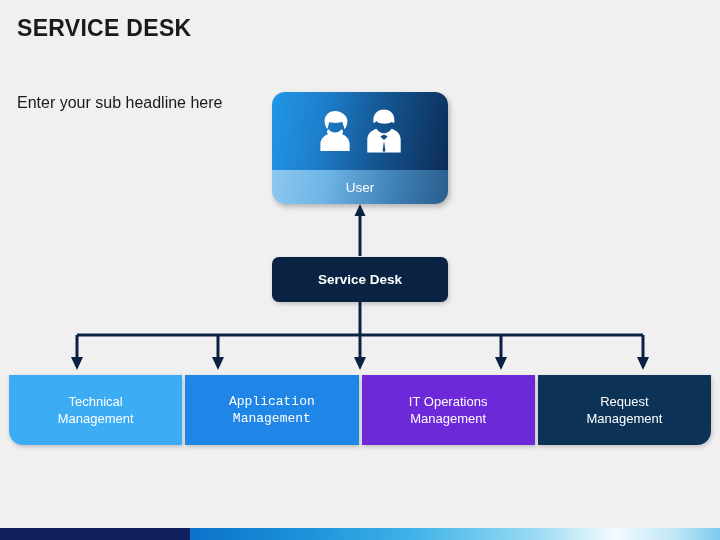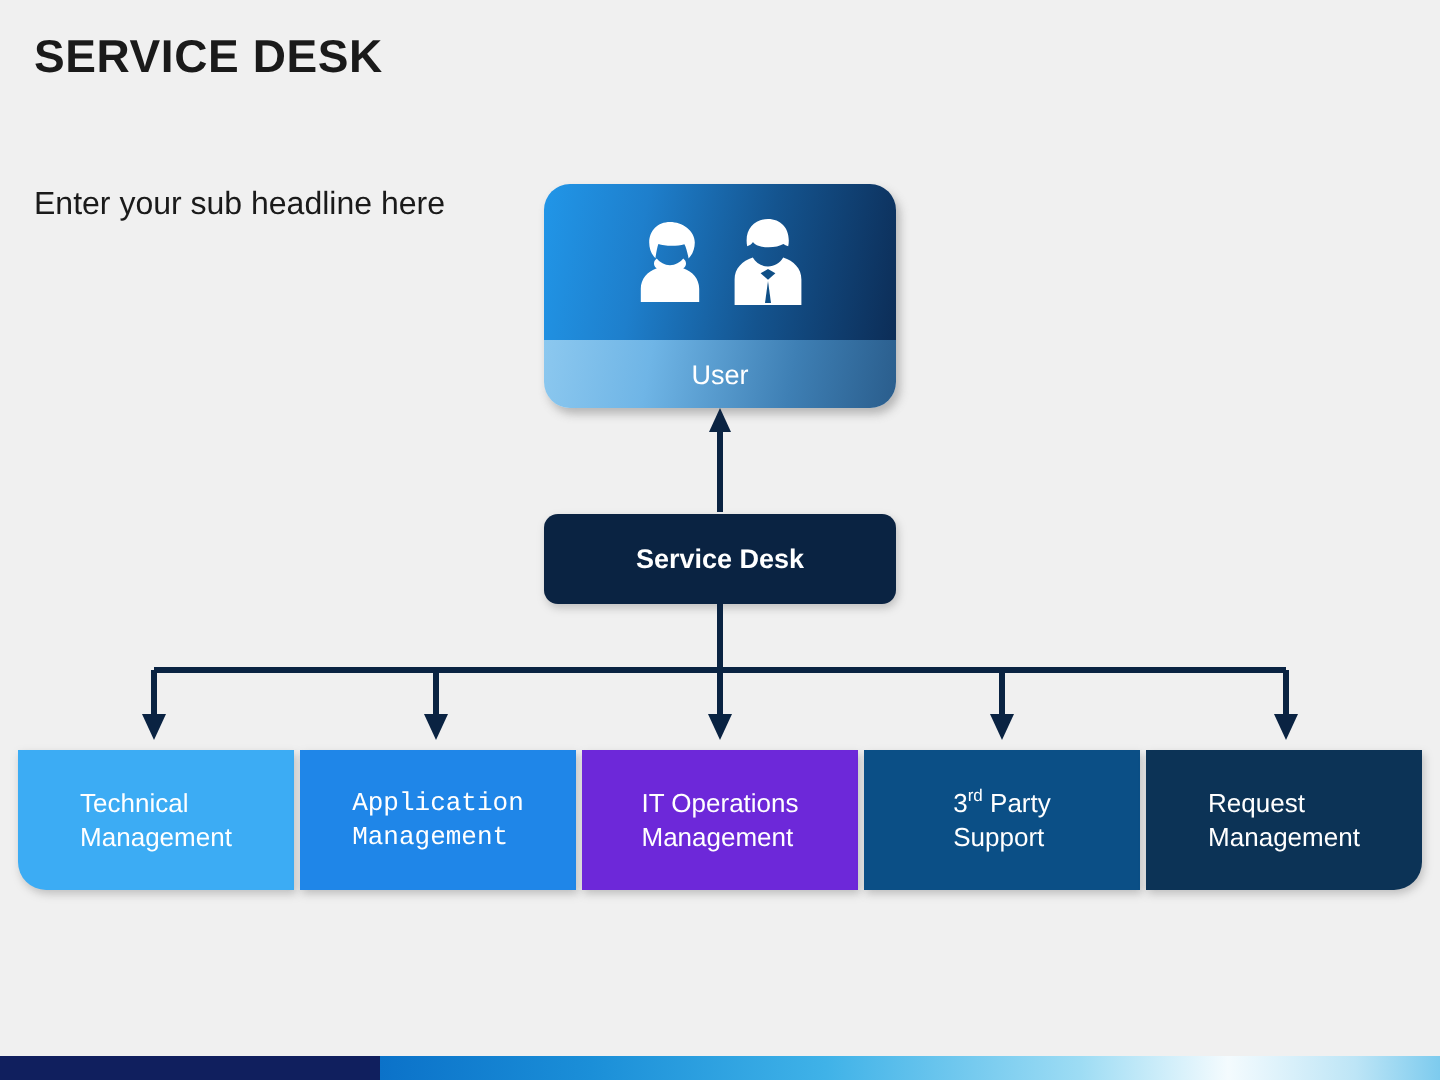--- a/index.html
+++ b/index.html
@@ -113,21 +113,21 @@
     height: 70px;
     display: flex;
     gap: 3px;
   }
   .leaf-box {
     flex: 1 1 0;
     height: 70px;
     display: flex;
     align-items: center;
     justify-content: center;
-    text-align: left;
+    text-align: center;
     color: #ffffff;
     font-size: 13px;
     line-height: 17px;
     box-shadow: 1px 2px 4px rgba(120,120,120,0.4);
   }
   .leaf-box:first-child { border-bottom-left-radius: 14px; }
   .leaf-box:last-child  { border-bottom-right-radius: 14px; }
   .leaf-box .leaf-label sup {
     font-size: 8.5px;
     vertical-align: super;
@@ -222,26 +222,20 @@
       <span>Application</span><br>
       <span>Management</span>
     </span>
   </div>
   <div class="leaf-box" style="background: #6d28d9;">
     <span class="leaf-label">
       <span>IT Operations</span><br>
       <span>Management</span>
     </span>
   </div>
-  <div class="leaf-box" style="background: rgb(11, 79, 134);">
-    <span class="leaf-label">
-      <span>3</span><sup>rd</sup><span> Party</span><br>
-      <span>Support</span>
-    </span>
-  </div>
   <div class="leaf-box" style="background: rgb(12, 51, 86);">
     <span class="leaf-label">
       <span>Request</span><br>
       <span>Management</span>
     </span>
   </div>
 </div>
 
 <div id="bottom-bar">
   <div id="bottom-bar-navy" style="background: rgb(16, 31, 94);"></div>

